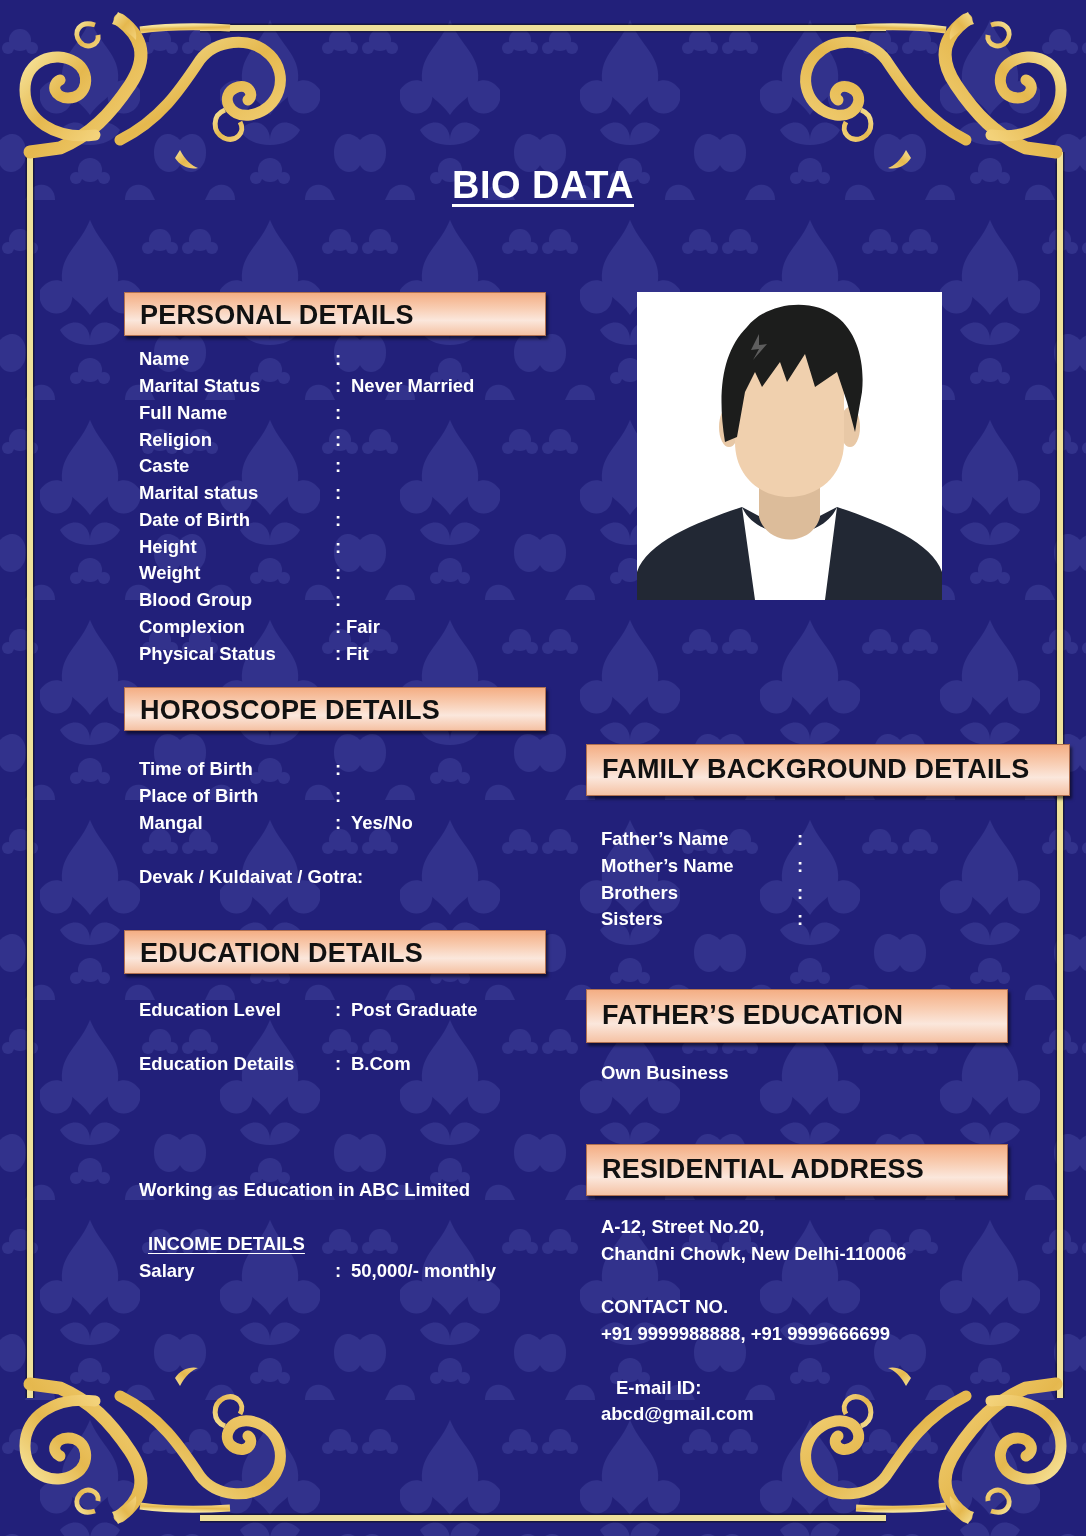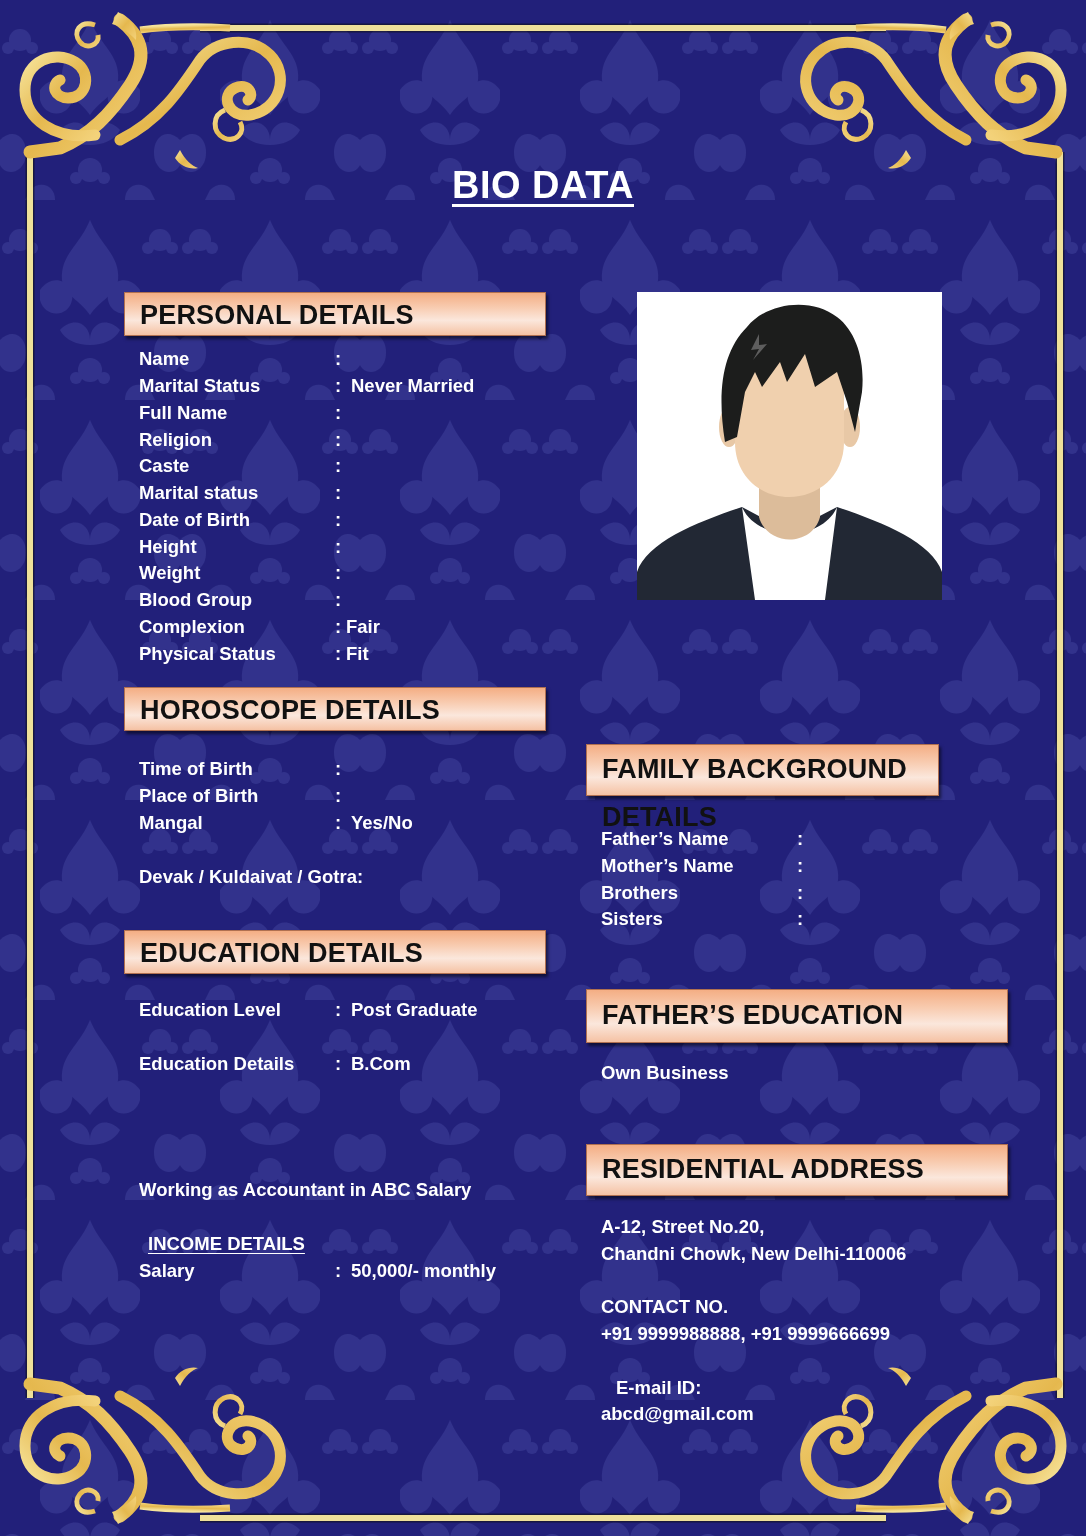--- a/index.html
+++ b/index.html
@@ -239,29 +239,29 @@
     <span class="sep" style="left:196px;">:</span>
     <span class="sep" style="left:212px;">Post Graduate</span>
   </div>
   <div class="row" style="left:139px; top:1027px;">
     <span class="lbl">Education Details</span>
     <span class="sep" style="left:196px;">:</span>
     <span class="sep" style="left:212px;">B.Com</span>
   </div>
 
 
-  <div class="text-line" style="left:139px; top:1153px;">Working as Accountant in ABC Salary</div>
+  <div class="text-line" style="left:139px; top:1153px;">Working as Education in ABC Limited</div>
   <div class="text-line underline" style="left:148px; top:1207px;">INCOME DETAILS</div>
   <div class="row" style="left:139px; top:1234px;">
     <span class="lbl">Salary</span>
     <span class="sep" style="left:196px;">:</span>
     <span class="sep" style="left:212px;">50,000/- monthly</span>
   </div>
 
-  <div class="section-bar" style="left:586px; top:718px; width:353px; height:52px; line-height:48px;">FAMILY BACKGROUND DETAILS</div>
+  <div class="section-bar" style="left:586px; top:718px; width:484px; height:52px; line-height:48px;">FAMILY BACKGROUND DETAILS</div>
 
   <div class="row" style="left:601px; top:802px;">
     <span class="lbl">Father’s Name</span>
     <span class="sep" style="left:196px;">:</span>
     <span class="sep" style="left:212px;"></span>
   </div>
   <div class="row" style="left:601px; top:829px;">
     <span class="lbl">Mother’s Name</span>
     <span class="sep" style="left:196px;">:</span>
     <span class="sep" style="left:212px;"></span>

